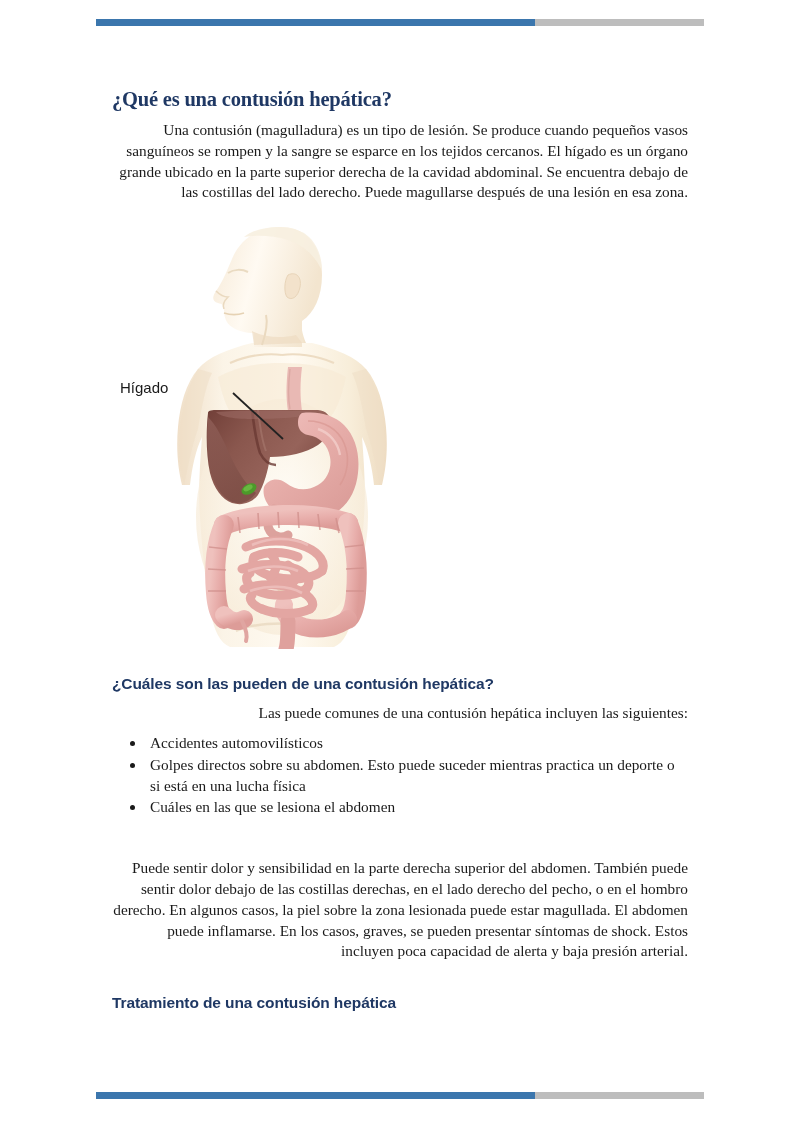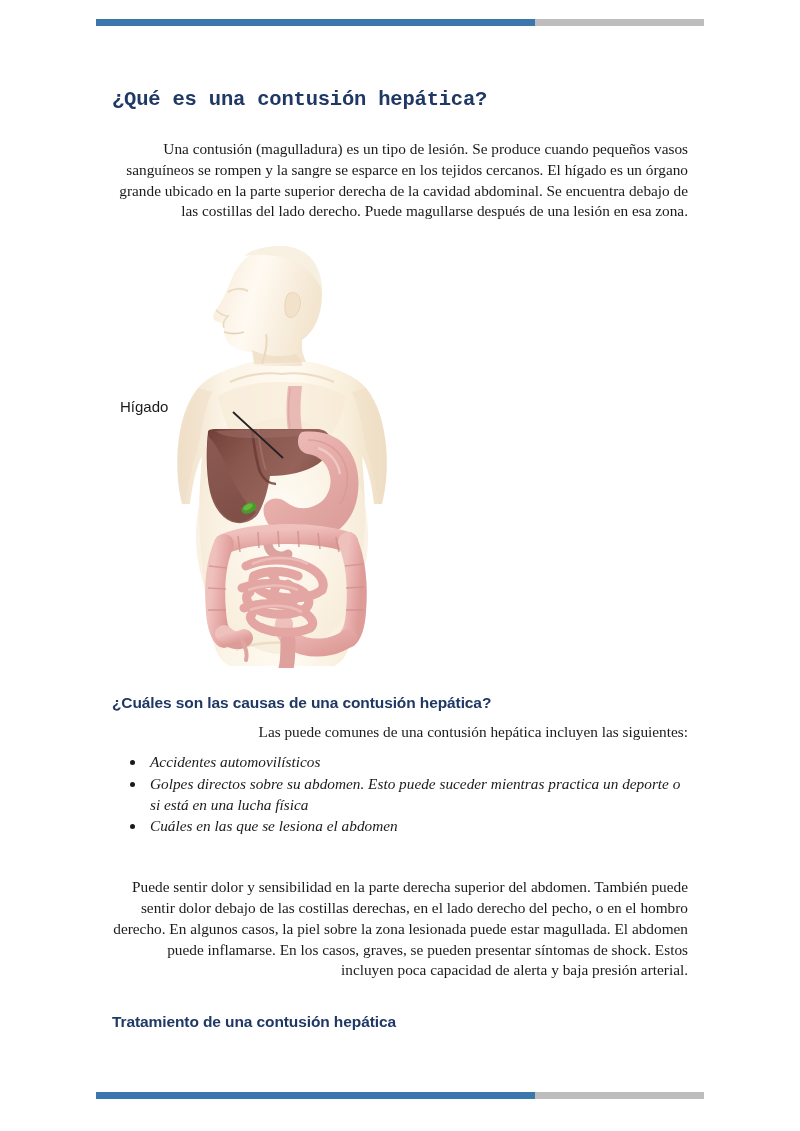--- a/index.html
+++ b/index.html
@@ -55,25 +55,25 @@
 
   
   .content {
     position: absolute;
     left: 112px;
     top: 88px;
     width: 576px;
   }
 
   h1.doc-title {
-    font-family: Liberation Mono, monospace;
+    font-family: Liberation Serif, serif;
     font-size: 20.5px;
     font-weight: bold;
     color: #1f3864;
-    margin: 0 0 28px 0;
+    margin: 0 0 9px 0;
     letter-spacing: -0.2px;
   }
   h2.section-title {
     font-family: "Liberation Sans", "DejaVu Sans", sans-serif;
     font-size: 15.5px;
     font-weight: bold;
     color: #1f3864;
     margin: 0 0 10px 0;
     letter-spacing: -0.1px;
   }
@@ -81,21 +81,20 @@
     font-size: 15.3px;
     line-height: 1.36;
     color: #1a1a1a;
     margin: 0 0 6px 0;
     text-align: right;
   }
   ul.bullets {
     margin: 9px 0 0 0;
     padding-left: 34px;
     list-style: disc;
-    font-style: italic;
   }
   ul.bullets li {
     font-size: 15.3px;
     line-height: 1.36;
     color: #1a1a1a;
     margin-bottom: 1px;
     padding-left: 4px;
   }
   .sec-causes { margin-top: 26px; }
   .sec-symptoms { margin-top: 40px; }
@@ -329,21 +328,21 @@
         </g>
 
         <g>
           <line x1="121" y1="176" x2="171" y2="222" stroke="#222222" stroke-width="1.8"></line>
           <text x="8" y="176" font-family="Liberation Sans, DejaVu Sans, sans-serif" font-size="15" fill="#1a1a1a">Hígado</text>
         </g>
       </svg>
     </div>
 
     <div class="sec-causes">
-      <h2 class="section-title">¿Cuáles son las causas de una contusión hepática?</h2>
+      <h2 class="section-title">¿Cuáles son las pueden de una contusión hepática?</h2>
       <p class="body-text">Las puede comunes de una contusión hepática incluyen las siguientes:</p>
       <ul class="bullets">
         <li>Accidentes automovilísticos</li>
         <li>Golpes directos sobre su abdomen. Esto puede suceder mientras practica un deporte o si está en una lucha física</li>
         <li>Cuáles en las que se lesiona el abdomen</li>
       </ul>
     </div>
 
     <div class="sec-symptoms">
       <p class="body-text">Puede sentir dolor y sensibilidad en la parte derecha superior del abdomen. También puede sentir dolor debajo de las costillas derechas, en el lado derecho del pecho, o en el hombro derecho. En algunos casos, la piel sobre la zona lesionada puede estar magullada. El abdomen puede inflamarse. En los casos, graves, se pueden presentar síntomas de shock. Estos incluyen poca capacidad de alerta y baja presión arterial.</p>

